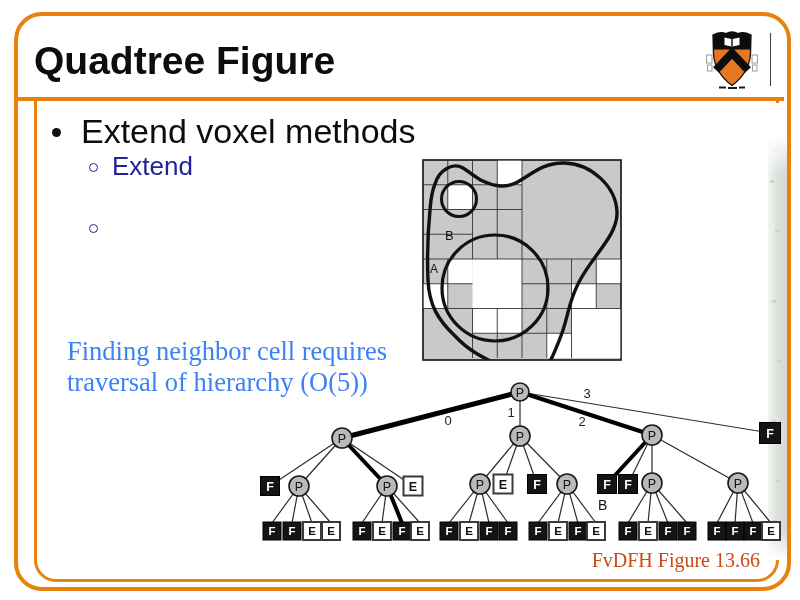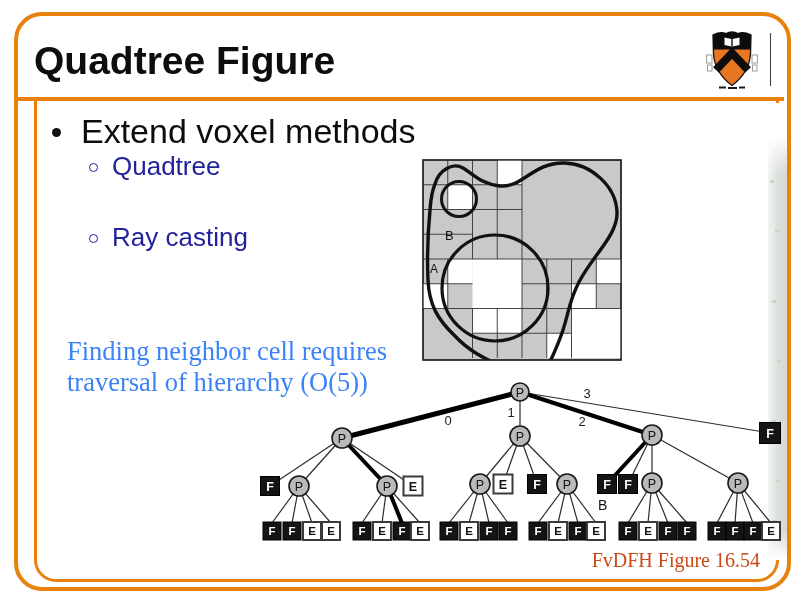--- a/index.html
+++ b/index.html
@@ -52,33 +52,32 @@
     <line x1="64.5" y1="4" x2="64.5" y2="57" stroke="#444" stroke-width="1.1"></line>
   </svg>
 
   <div class="bullet-row">
     <div class="bullet-dot"></div>
     <div class="bullet-text">Extend voxel methods</div>
   </div>
 
   <div class="sub-bullet" style="top:152px">
     <div class="sub-dot"></div>
-    <div class="sub-text">Quadtree</div>
+    <div class="sub-text">Extend</div>
   </div>
   <div class="sub-bullet" style="top:223px">
     <div class="sub-dot"></div>
-    <div class="sub-text">Ray casting</div>
   </div>
 
   <div class="note">
     <div>Finding neighbor cell requires</div>
     <div>traversal of hierarchy (O(5))</div>
   </div>
 
-  <div class="caption">FvDFH Figure 16.54</div>
+  <div class="caption">FvDFH Figure 13.66</div>
 
   <svg id="fig" width="800" height="600" viewBox="0 0 800 600">
       <defs>
         <linearGradient id="stripg" x1="0" y1="0" x2="1" y2="0">
           <stop offset="0" stop-color="#F2F4F2"></stop>
           <stop offset="0.5" stop-color="#DDE1DD"></stop>
           <stop offset="1" stop-color="#D2D8D2"></stop>
         </linearGradient>
         <linearGradient id="fadetop" x1="0" y1="0" x2="0" y2="1">
           <stop offset="0" stop-color="#ffffff" stop-opacity="1"></stop>

